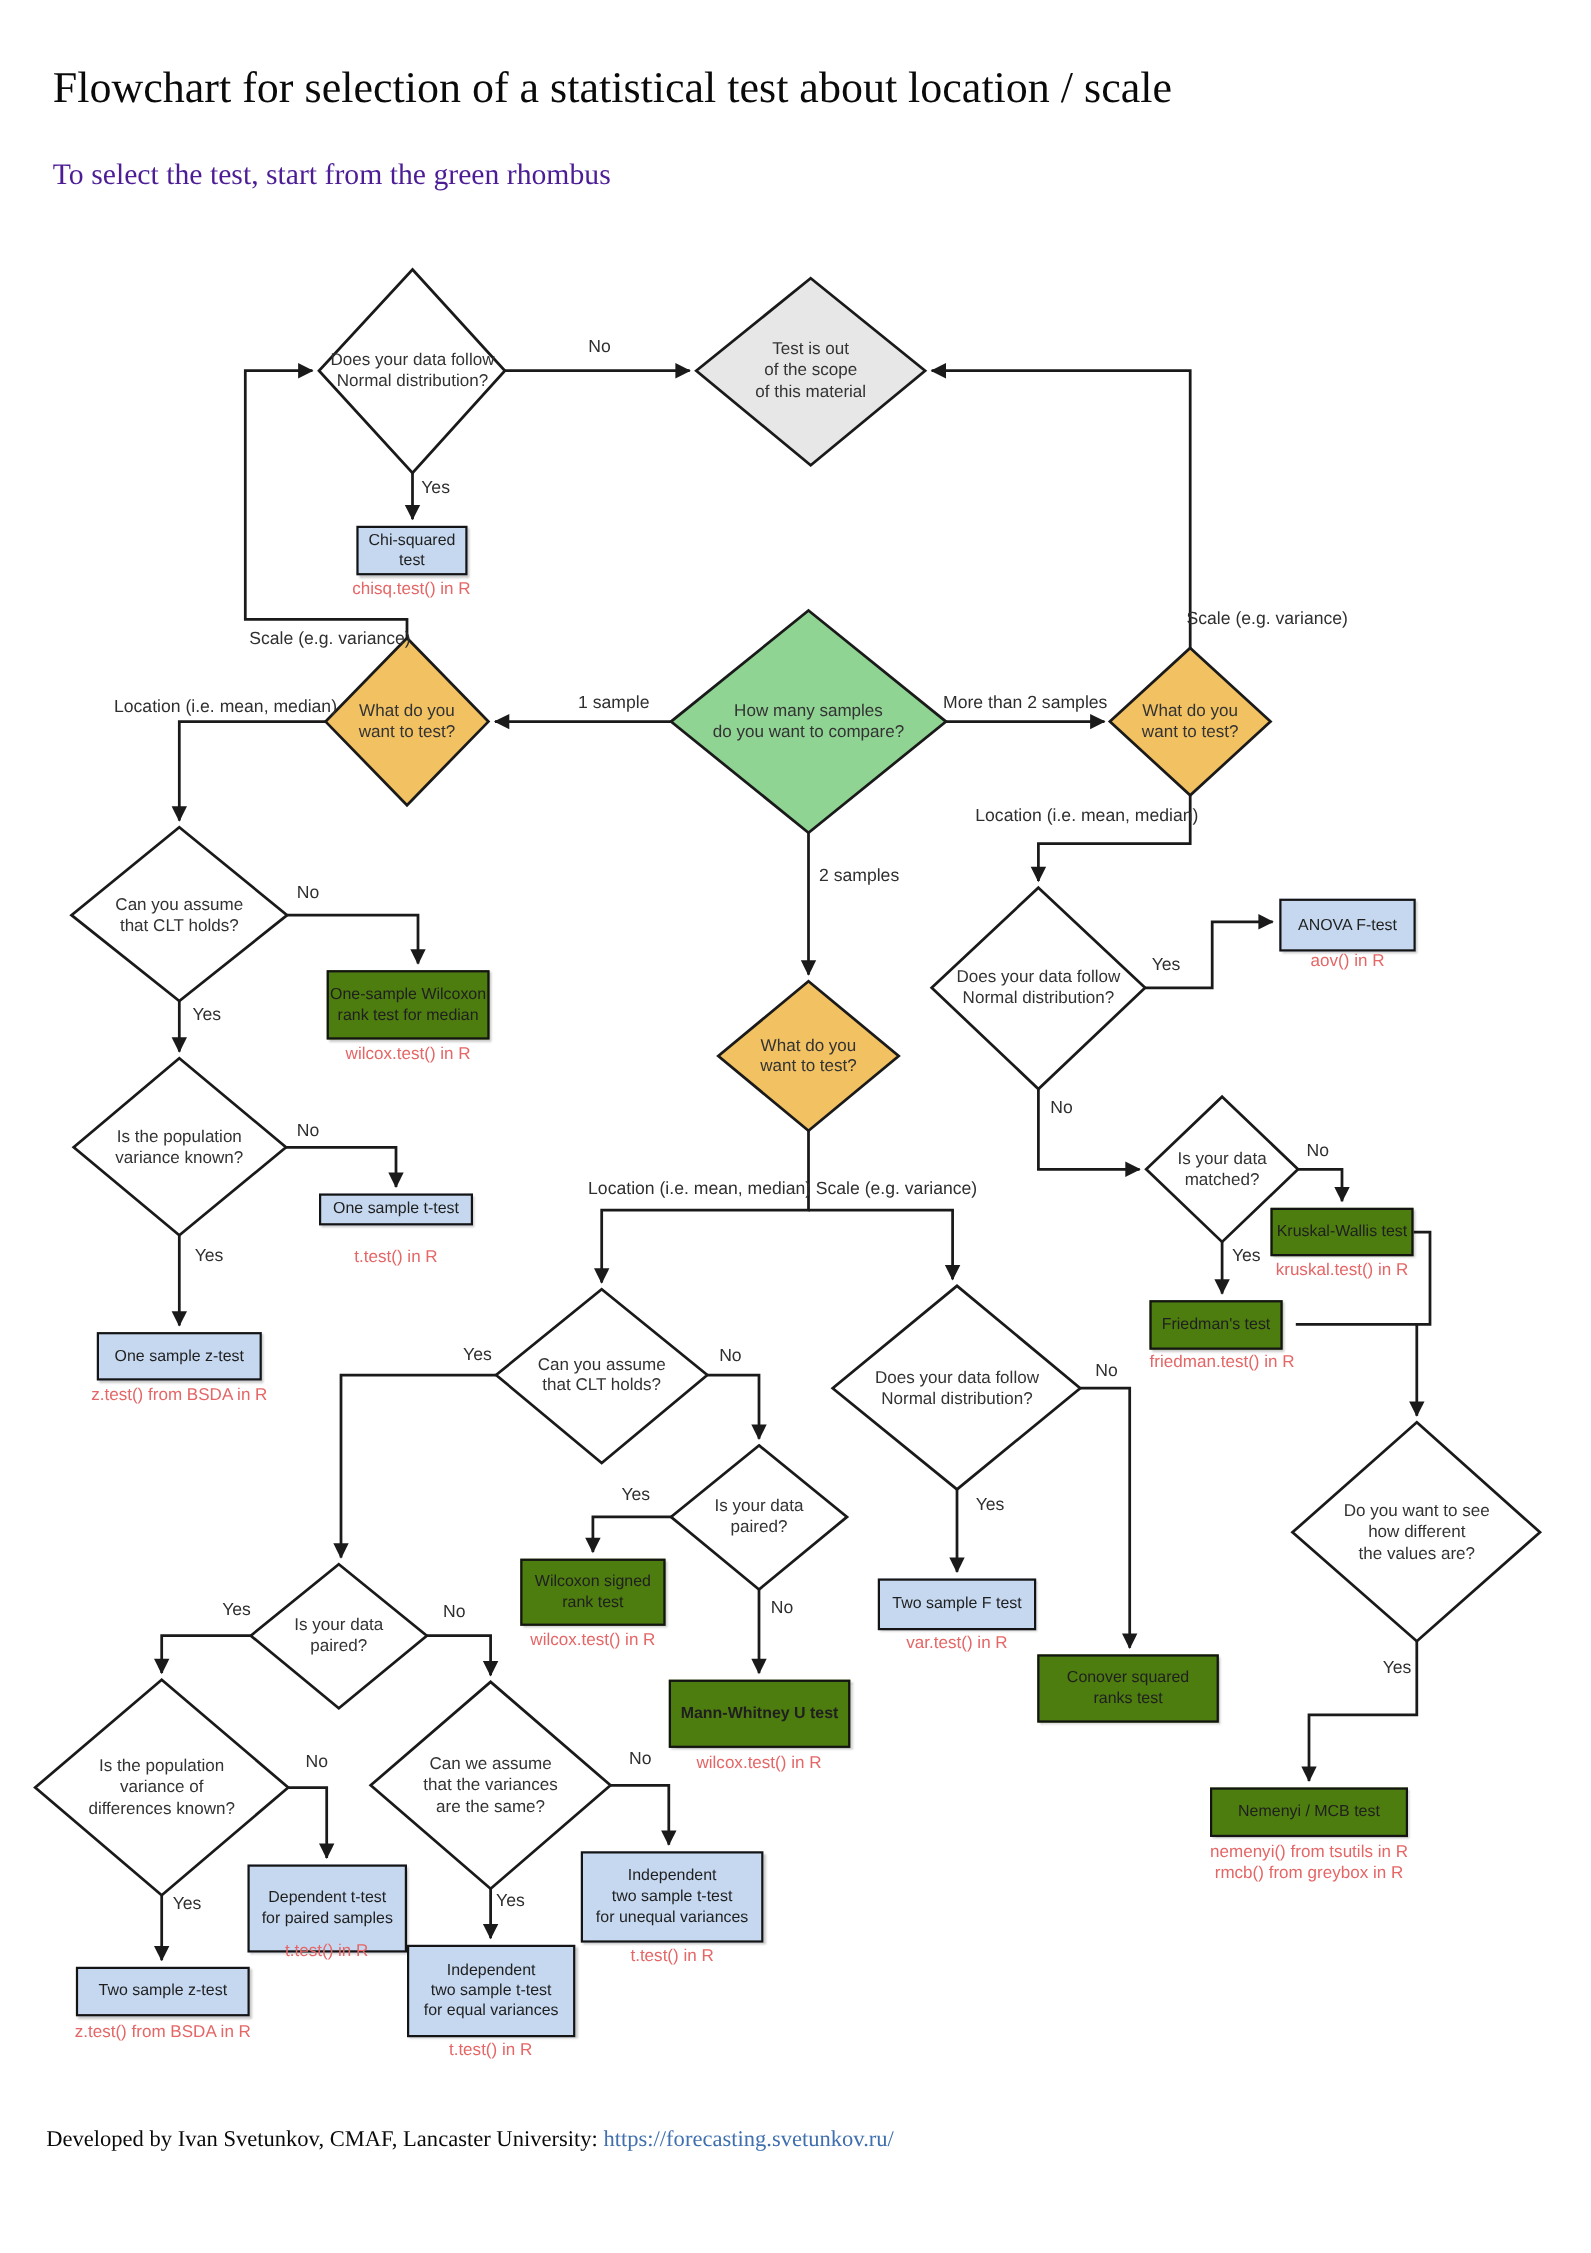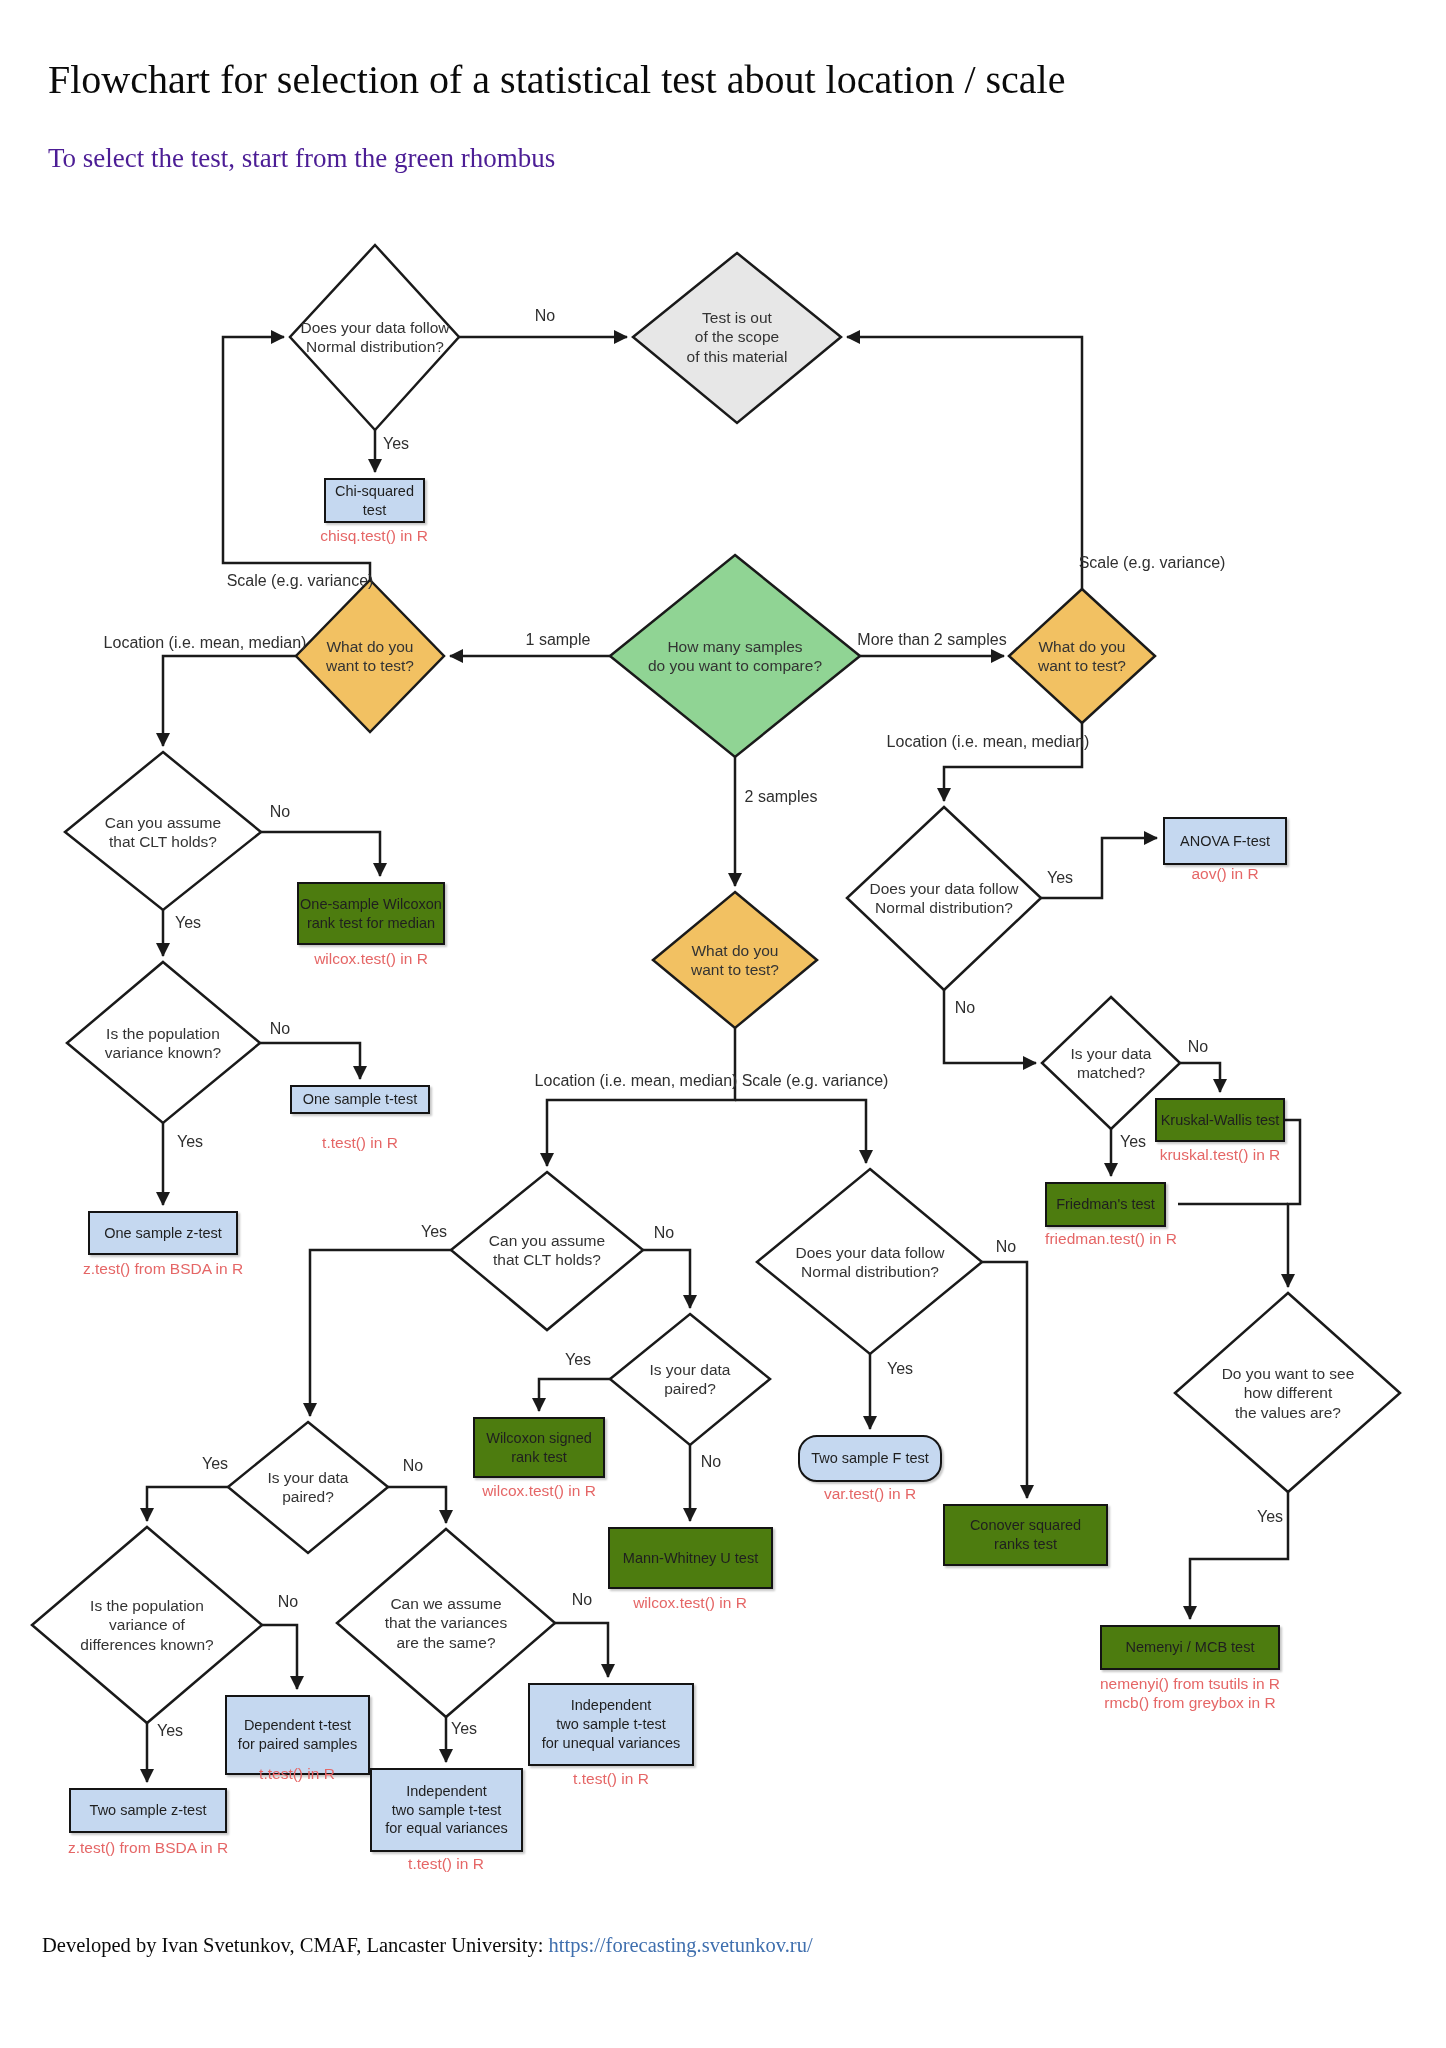--- a/index.html
+++ b/index.html
@@ -138,22 +138,22 @@
   <div class="test-box box-blue" style="left:324px;top:478px;width:101px;height:45px;">Chi-squared test</div>
   <div class="test-box box-pink" style="left:297px;top:882px;width:148px;height:63px;">One-sample Wilcoxon
 rank test for median</div>
   <div class="test-box box-blue" style="left:290px;top:1085px;width:140px;height:29px;">One sample t-test</div>
   <div class="test-box box-blue" style="left:88px;top:1211px;width:150px;height:44px;">One sample z-test</div>
   <div class="test-box box-blue" style="left:1163px;top:817px;width:124px;height:48px;">ANOVA F-test</div>
   <div class="test-box box-pink" style="left:1155px;top:1098px;width:130px;height:44px;">Kruskal-Wallis test</div>
   <div class="test-box box-pink" style="left:1045px;top:1182px;width:121px;height:45px;">Friedman's test</div>
   <div class="test-box box-pink" style="left:473px;top:1417px;width:132px;height:61px;">Wilcoxon signed
 rank test</div>
-  <div class="test-box box-pink" style="left:608px;top:1527px;width:165px;height:62px;">Mann-Whitney U test</div>
-  <div class="test-box box-blue" style="left:798px;top:1435px;width:144px;height:47px;border-radius:19px;">Two sample F test</div>
+  <div class="test-box box-pink" style="left:608px;top:1527px;width:165px;height:62px;font-weight:bold;">Mann-Whitney U test</div>
+  <div class="test-box box-blue" style="left:798px;top:1435px;width:144px;height:47px;">Two sample F test</div>
   <div class="test-box box-pink" style="left:943px;top:1504px;width:165px;height:62px;">Conover squared
 ranks test</div>
   <div class="test-box box-pink" style="left:1100px;top:1625px;width:180px;height:45px;">Nemenyi / MCB test</div>
   <div class="test-box box-blue" style="left:225px;top:1695px;width:145px;height:80px;">Dependent t-test
 for paired samples</div>
   <div class="test-box box-blue" style="left:69px;top:1788px;width:158px;height:45px;">Two sample z-test</div>
   <div class="test-box box-blue" style="left:370px;top:1768px;width:153px;height:84px;">Independent
 two sample t-test
 for equal variances</div>
   <div class="test-box box-blue" style="left:528px;top:1683px;width:166px;height:83px;">Independent

